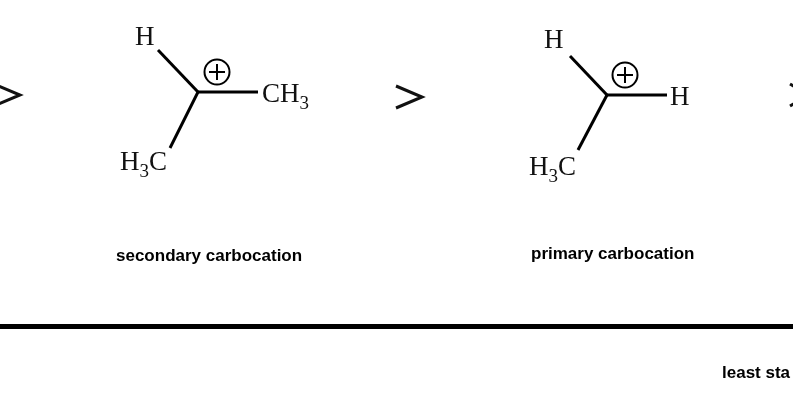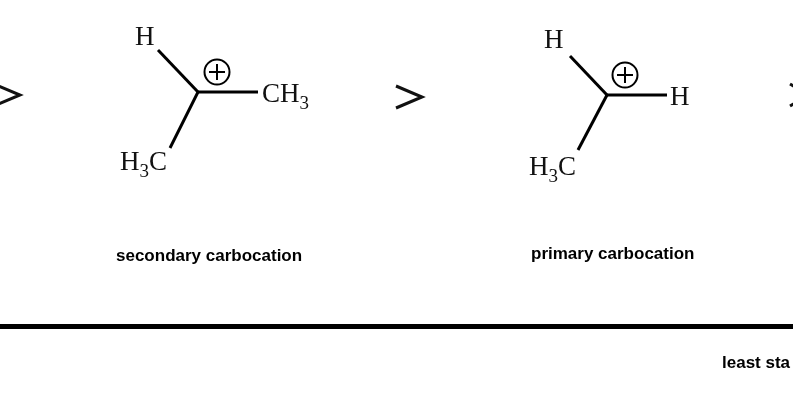--- a/index.html
+++ b/index.html
@@ -63,14 +63,14 @@
     <g>
       <polyline points="790,84 808,95 790,106" fill="none" stroke="#111" stroke-width="3"></polyline>
     </g>
   </svg>
 
   <div class="label" style="left:531px; top:244px;">primary carbocation</div>
   <div class="label" style="left:116px; top:246px;">secondary carbocation</div>
 
   <div class="rule"></div>
 
-  <div class="label" style="left:722px; top:353px;">least sta</div>
+  <div class="label" style="left:722px; top:363px;">least sta</div>
 </div>
 
 </body></html>

